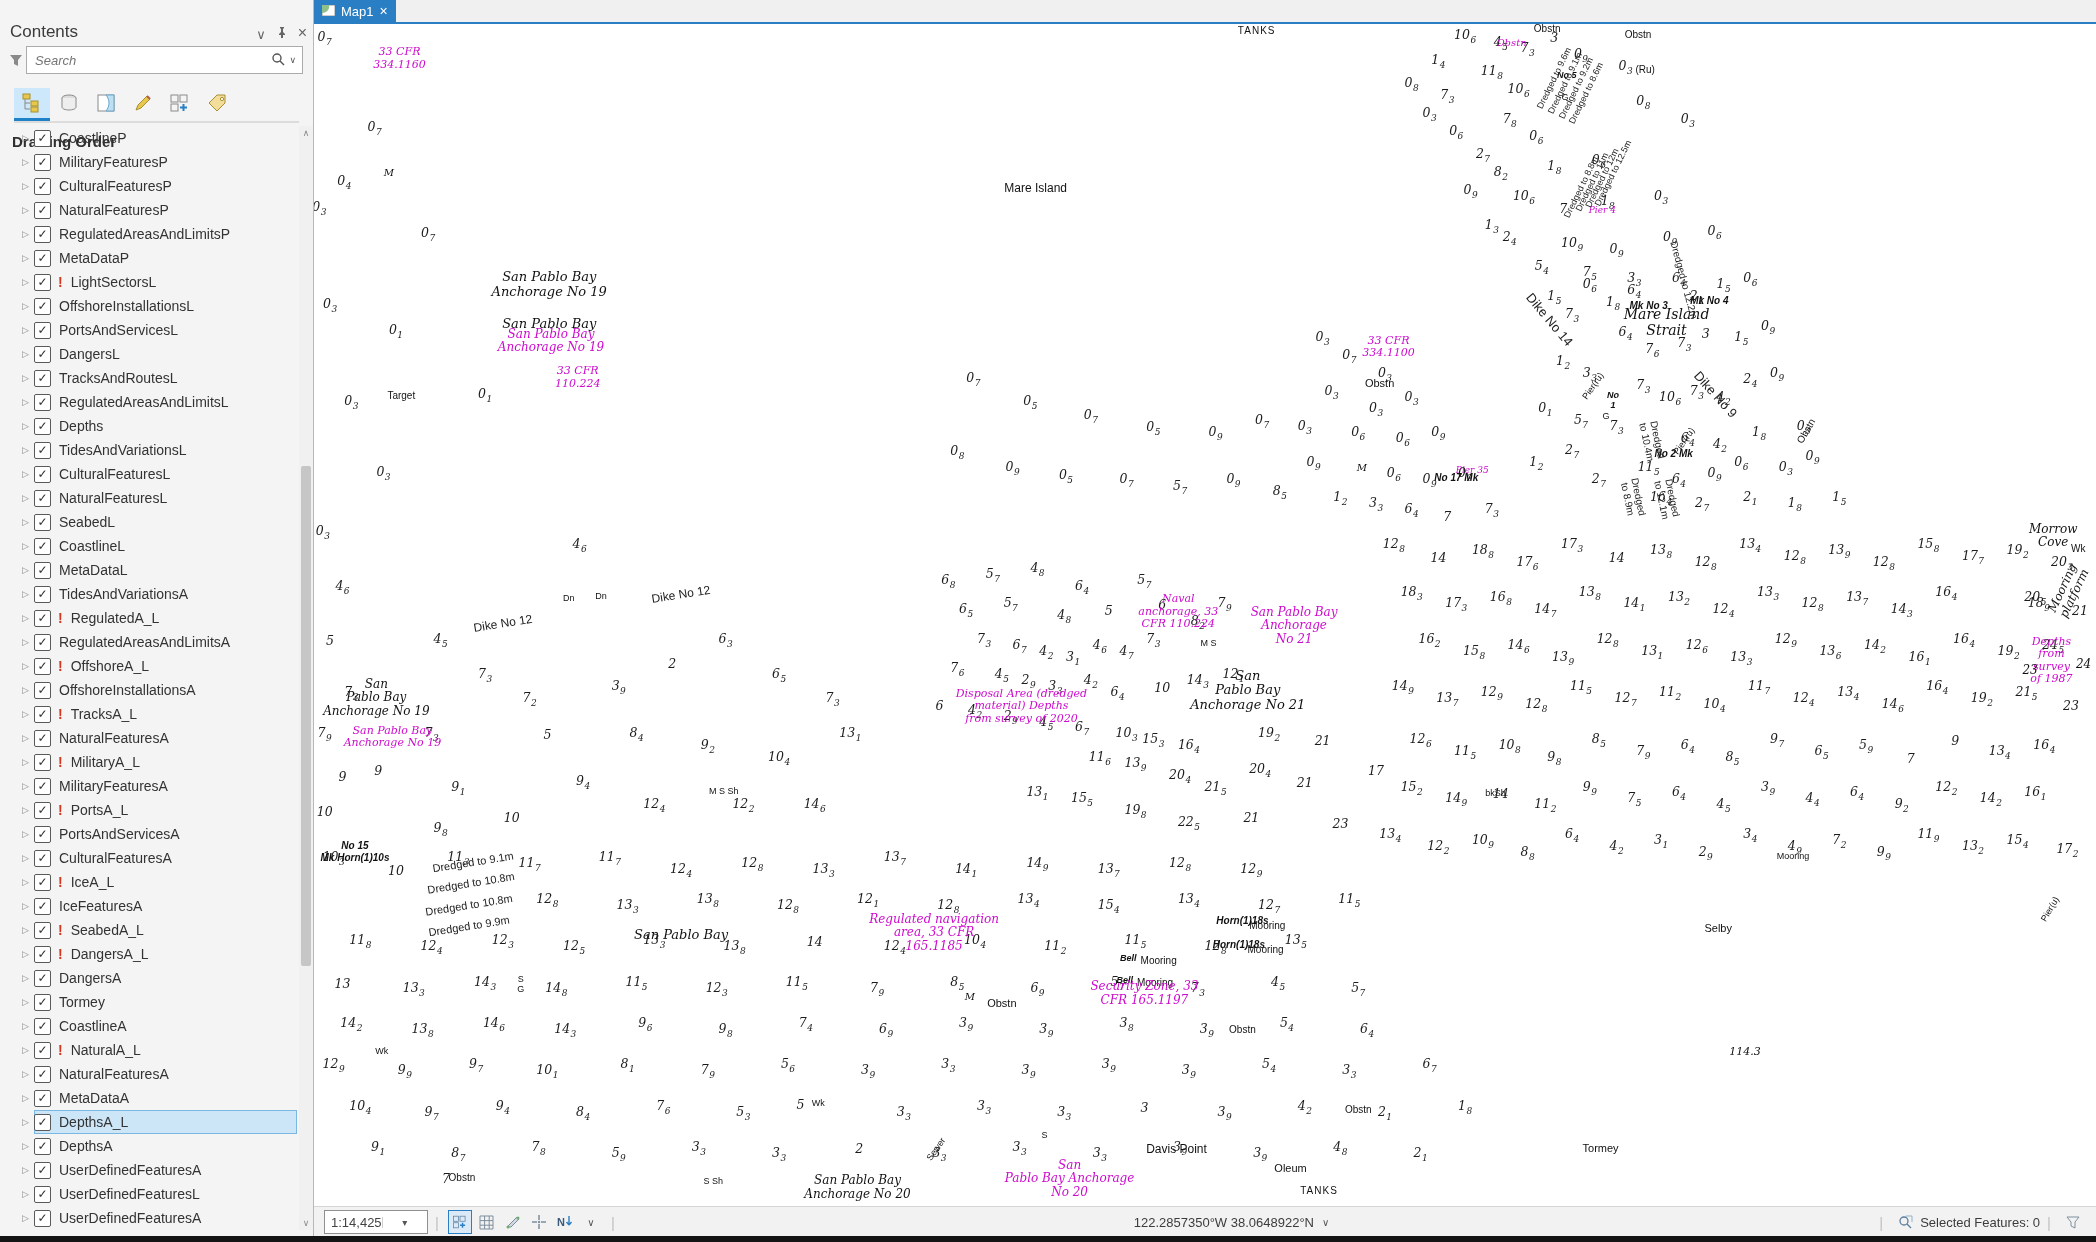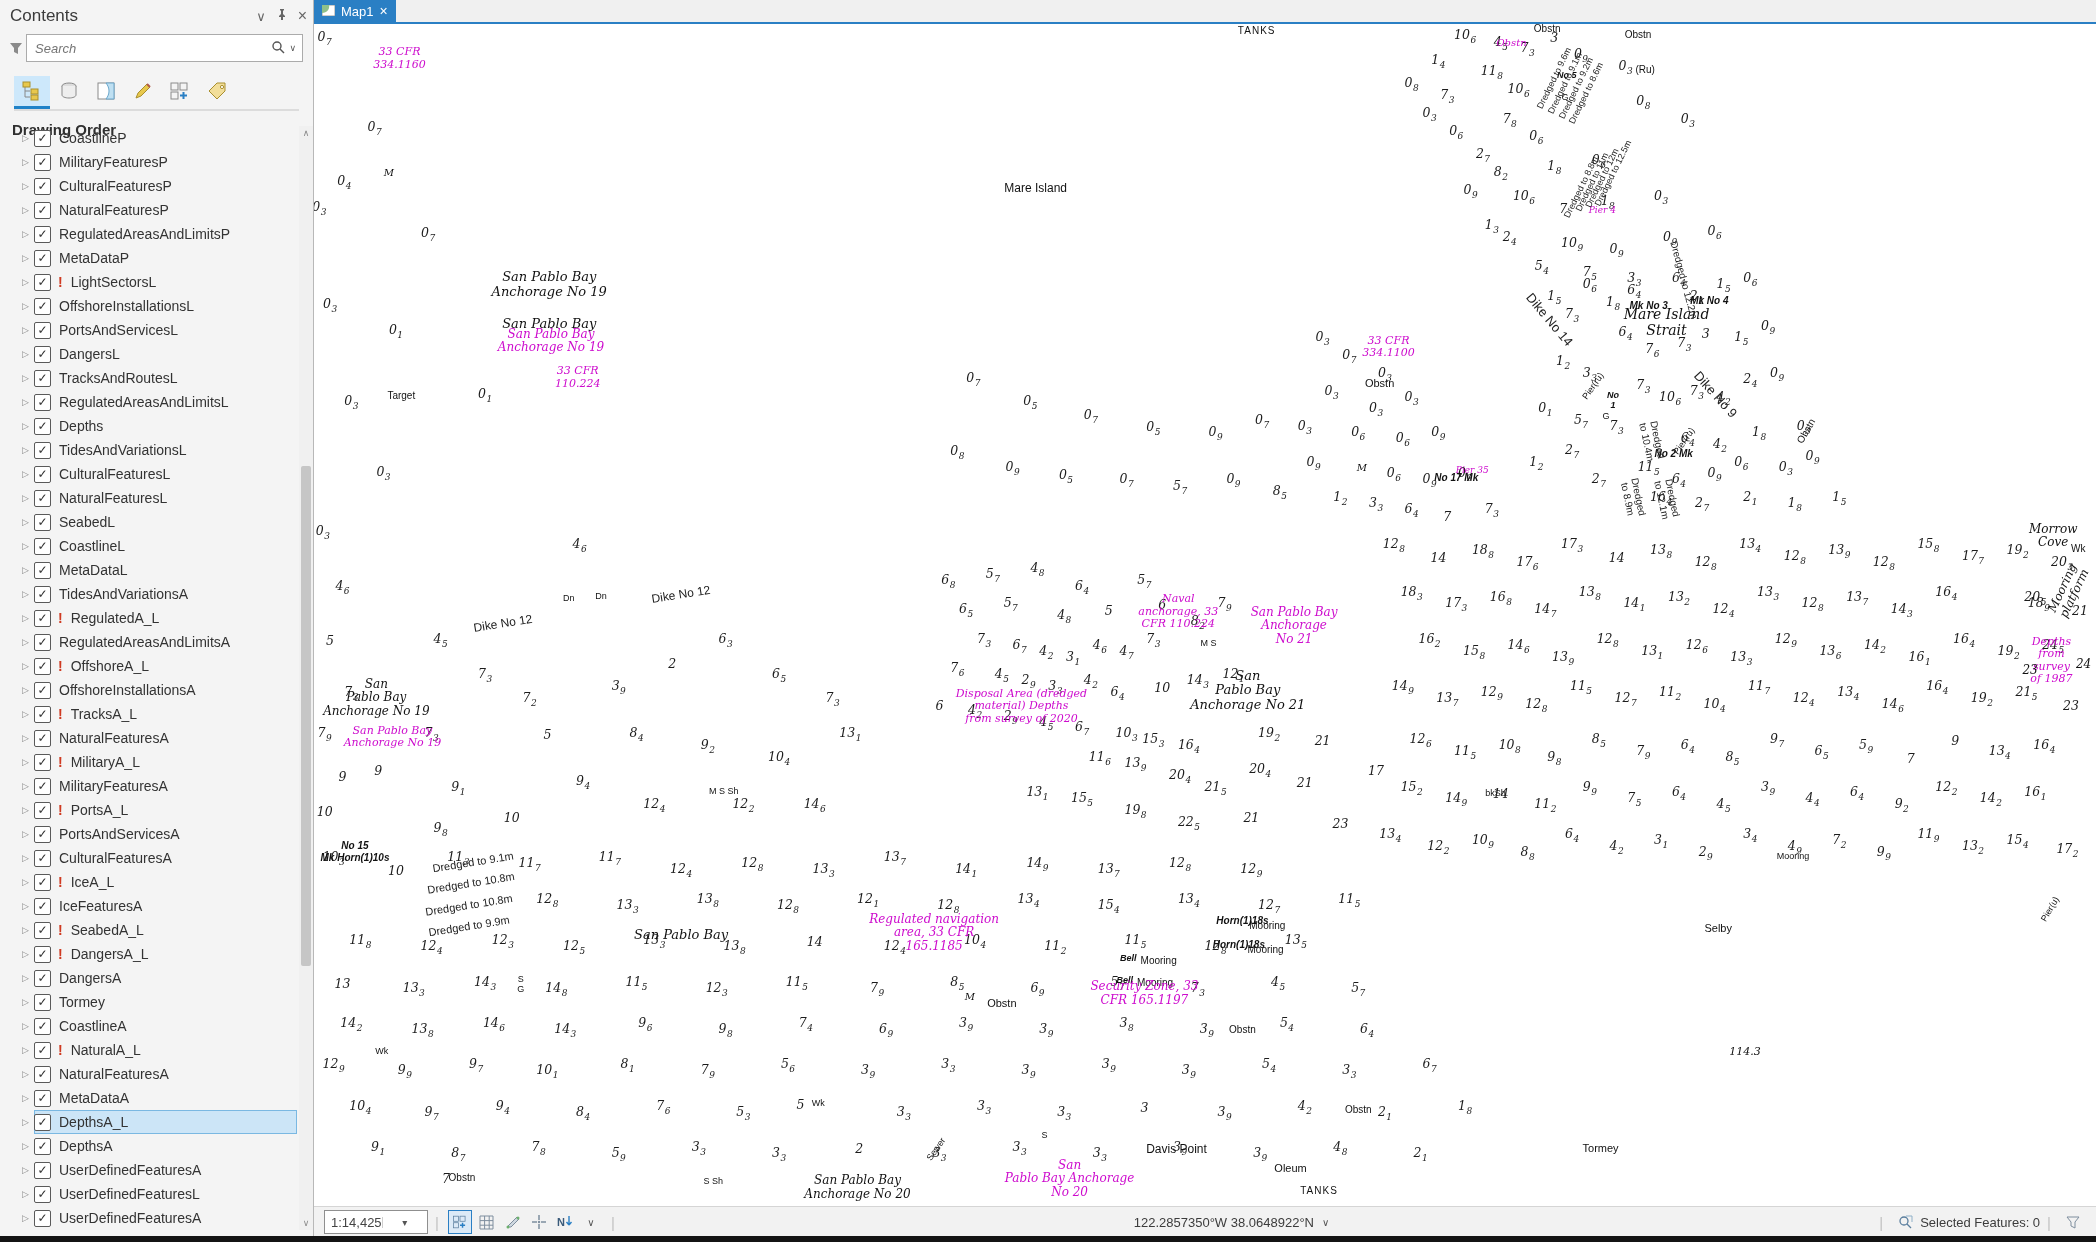--- a/index.html
+++ b/index.html
@@ -1,19 +1,19 @@
 <!DOCTYPE html>
 <html><head>
 <meta charset="utf-8">
 <style>
   html,body{margin:0;padding:0;background:#e8e8e8;}
   body{width:2096px;height:1242px;overflow:hidden;font-family:"Liberation Sans",sans-serif;position:relative;}
   
   #panel{position:absolute;left:0;top:0;width:313px;height:1236px;background:#f4f4f4;border-right:1px solid #b8b8b8;}
-  #panel-header{height:28px;display:flex;align-items:center;padding:2px 6px 0 10px;}
+  #panel-header{height:28px;display:flex;align-items:flex-end;padding:14px 6px 0 10px;}
   #panel-title{font-size:17px;color:#3b3b3b;flex:1;}
   .hicon{color:#666;font-size:13px;margin-left:10px;cursor:pointer;}
   #search-row{display:flex;align-items:center;padding:4px 10px 2px 6px;}
   #funnel{width:20px;height:22px;display:flex;align-items:center;justify-content:center;}
   #search-box{flex:1;height:26px;border:1px solid #ababab;background:#fff;display:flex;align-items:center;padding:0 6px;}
   #search-box input{border:0;outline:0;flex:1;font-style:italic;font-size:13px;color:#777;font-family:"Liberation Sans",sans-serif;background:transparent;}
   #search-box .sic{color:#555;margin-left:4px;font-size:13px;}
   #tb-row{display:flex;align-items:flex-end;padding:6px 0 0 14px;height:36px;}
   .tbtn{width:36px;height:30px;display:flex;align-items:center;justify-content:center;margin-right:1px;}
   .tbtn.sel{background:#cde8fb;box-shadow:0 3px 0 #1f82c8;}

